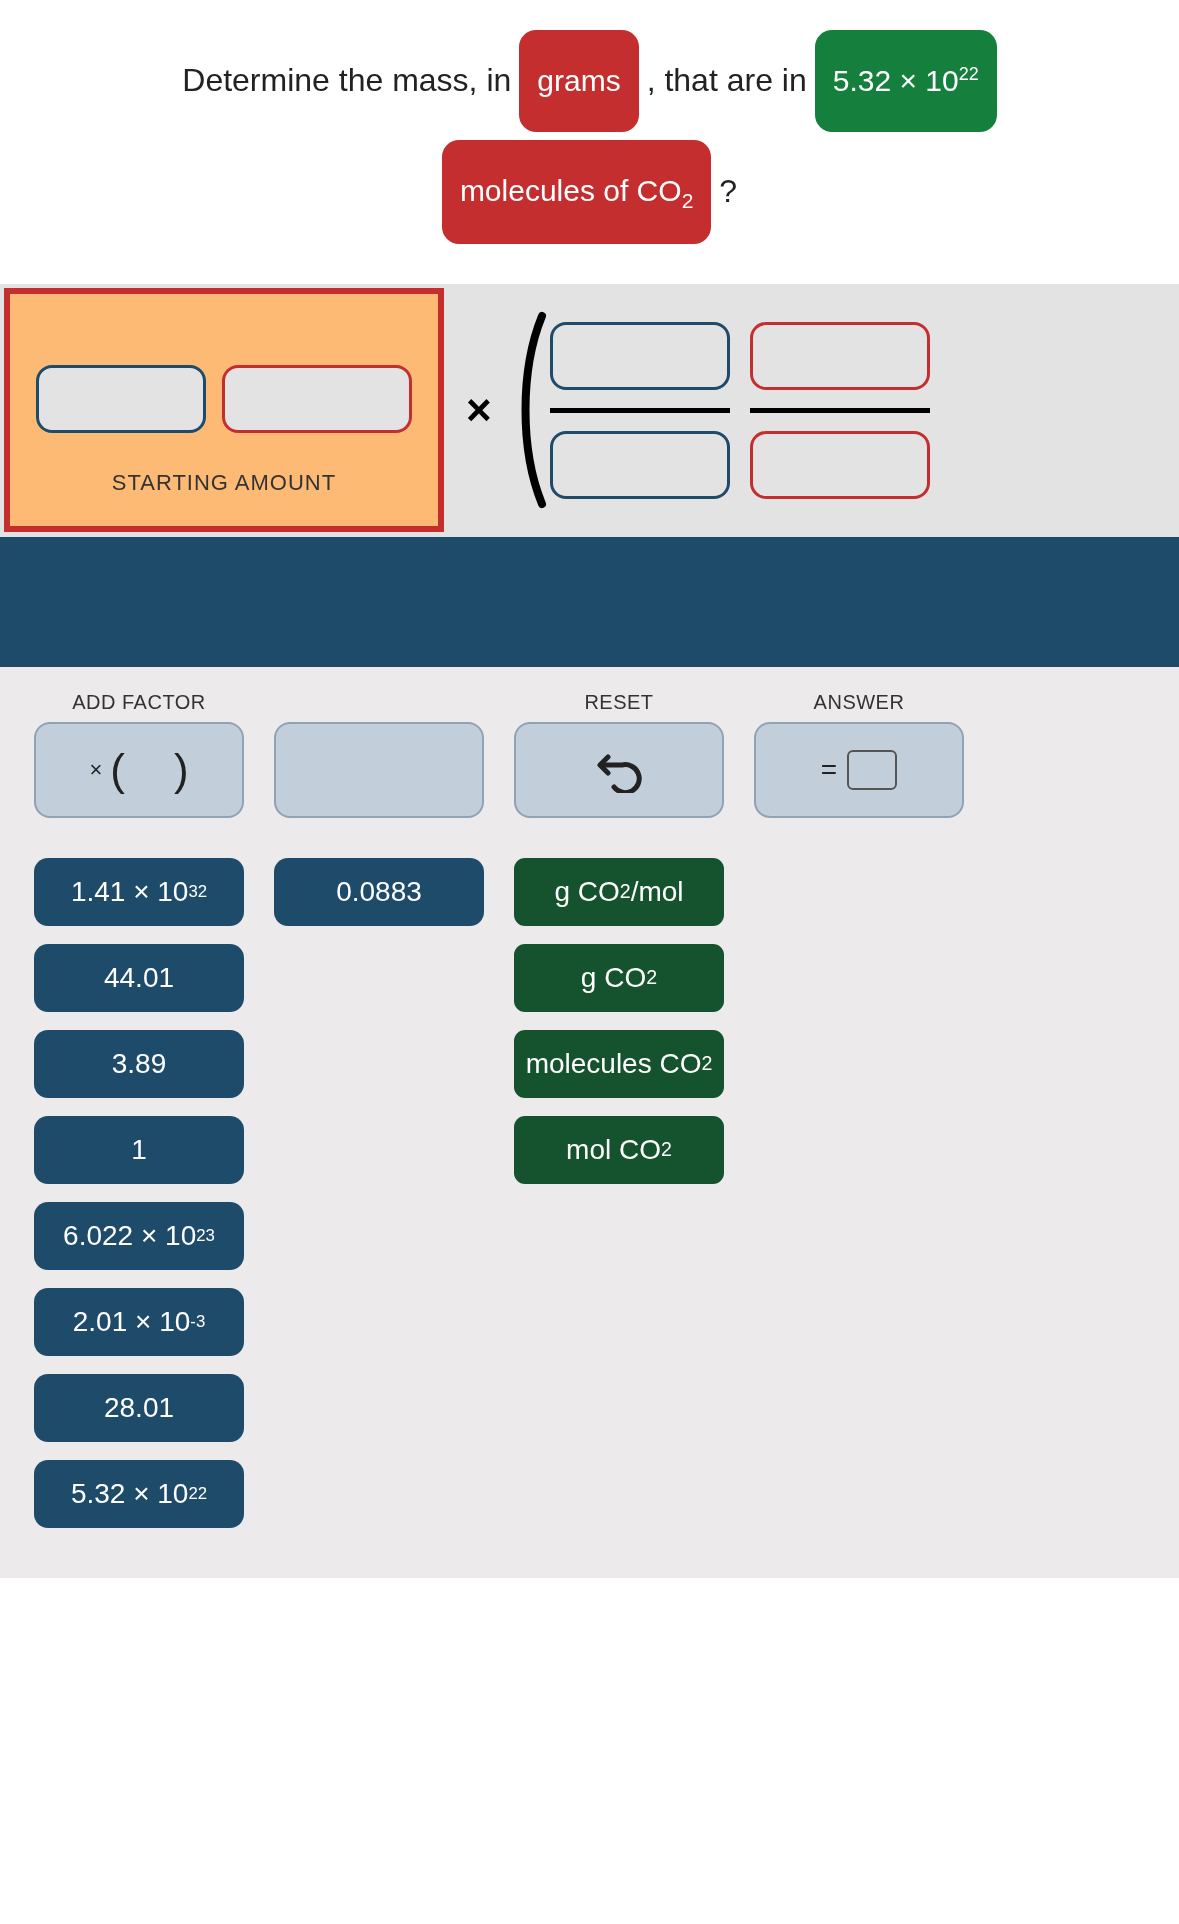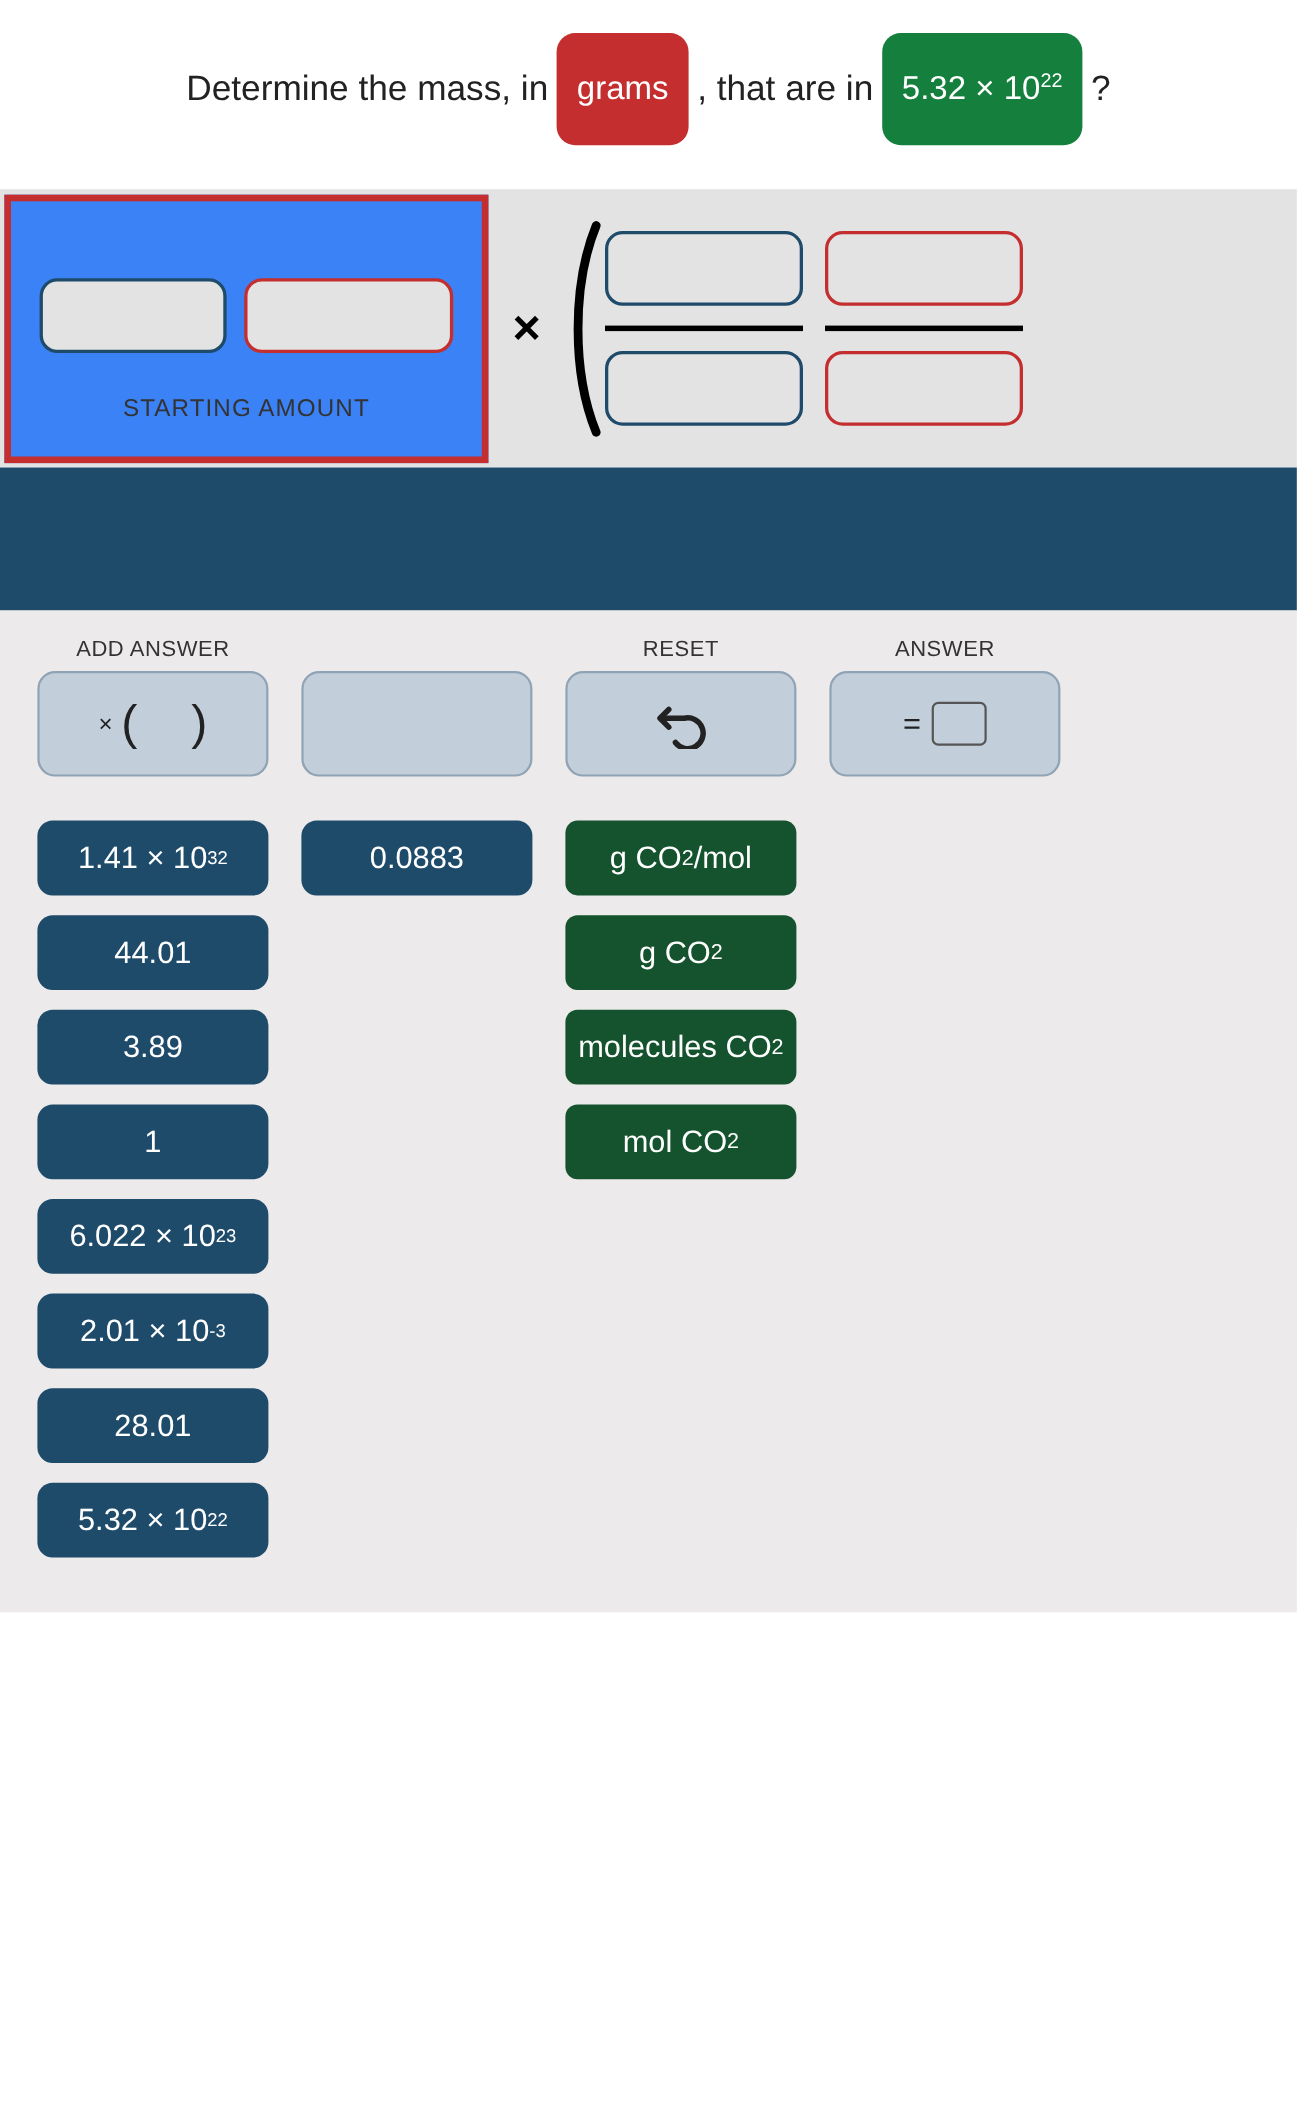--- a/index.html
+++ b/index.html
@@ -36,21 +36,21 @@
 
   .workspace {
     background: #e4e3e3;
     height: 253px;
     display: flex;
     align-items: center;
     overflow: hidden;
   }
   .starting-amount-box {
     border: 6px solid #c42e2e;
-    background: #3b82f6;
+    background: #fdba74;
     height: 244px;
     width: 440px;
     margin: 4px;
     display: flex;
     flex-direction: column;
     align-items: center;
     justify-content: center;
     gap: 37px;
     padding: 28px 14px;
   }
@@ -135,20 +135,21 @@
 </style>
 </head>
 <body>
 
 <div class="question">
   <span class="q-inline">
     <span>Determine the mass, in</span>
     <span class="chip-red">grams</span>
     <span>, that are in</span>
     <span class="chip-blue">5.32 × 10<sup>22</sup></span>
+    <span class="chip-red">molecules of CO<sub>2</sub></span>
     <span>?</span>
   </span>
 </div>
 
 <div class="workspace">
   <div class="starting-amount-box">
     <div class="sa-slots">
       <div class="slot slot-num"></div>
       <div class="slot slot-unit"></div>
     </div>
@@ -172,21 +173,21 @@
       <div class="frac-slot red"></div>
     </div>
   </div>
 </div>
 
 <div class="spacer"></div>
 
 <div class="controls">
   <div class="btn-row">
     <div class="btn-col">
-      <div class="btn-label">ADD ANSWER</div>
+      <div class="btn-label">ADD FACTOR</div>
       <div class="ctrl-btn"><span class="x">×</span>(  )</div>
     </div>
     <div class="btn-col">
       <div class="btn-label">&nbsp;</div>
       <div class="ctrl-btn"></div>
     </div>
     <div class="btn-col">
       <div class="btn-label">RESET</div>
       <div class="ctrl-btn">
         <svg width="46" height="46" viewBox="0 0 46 46">

